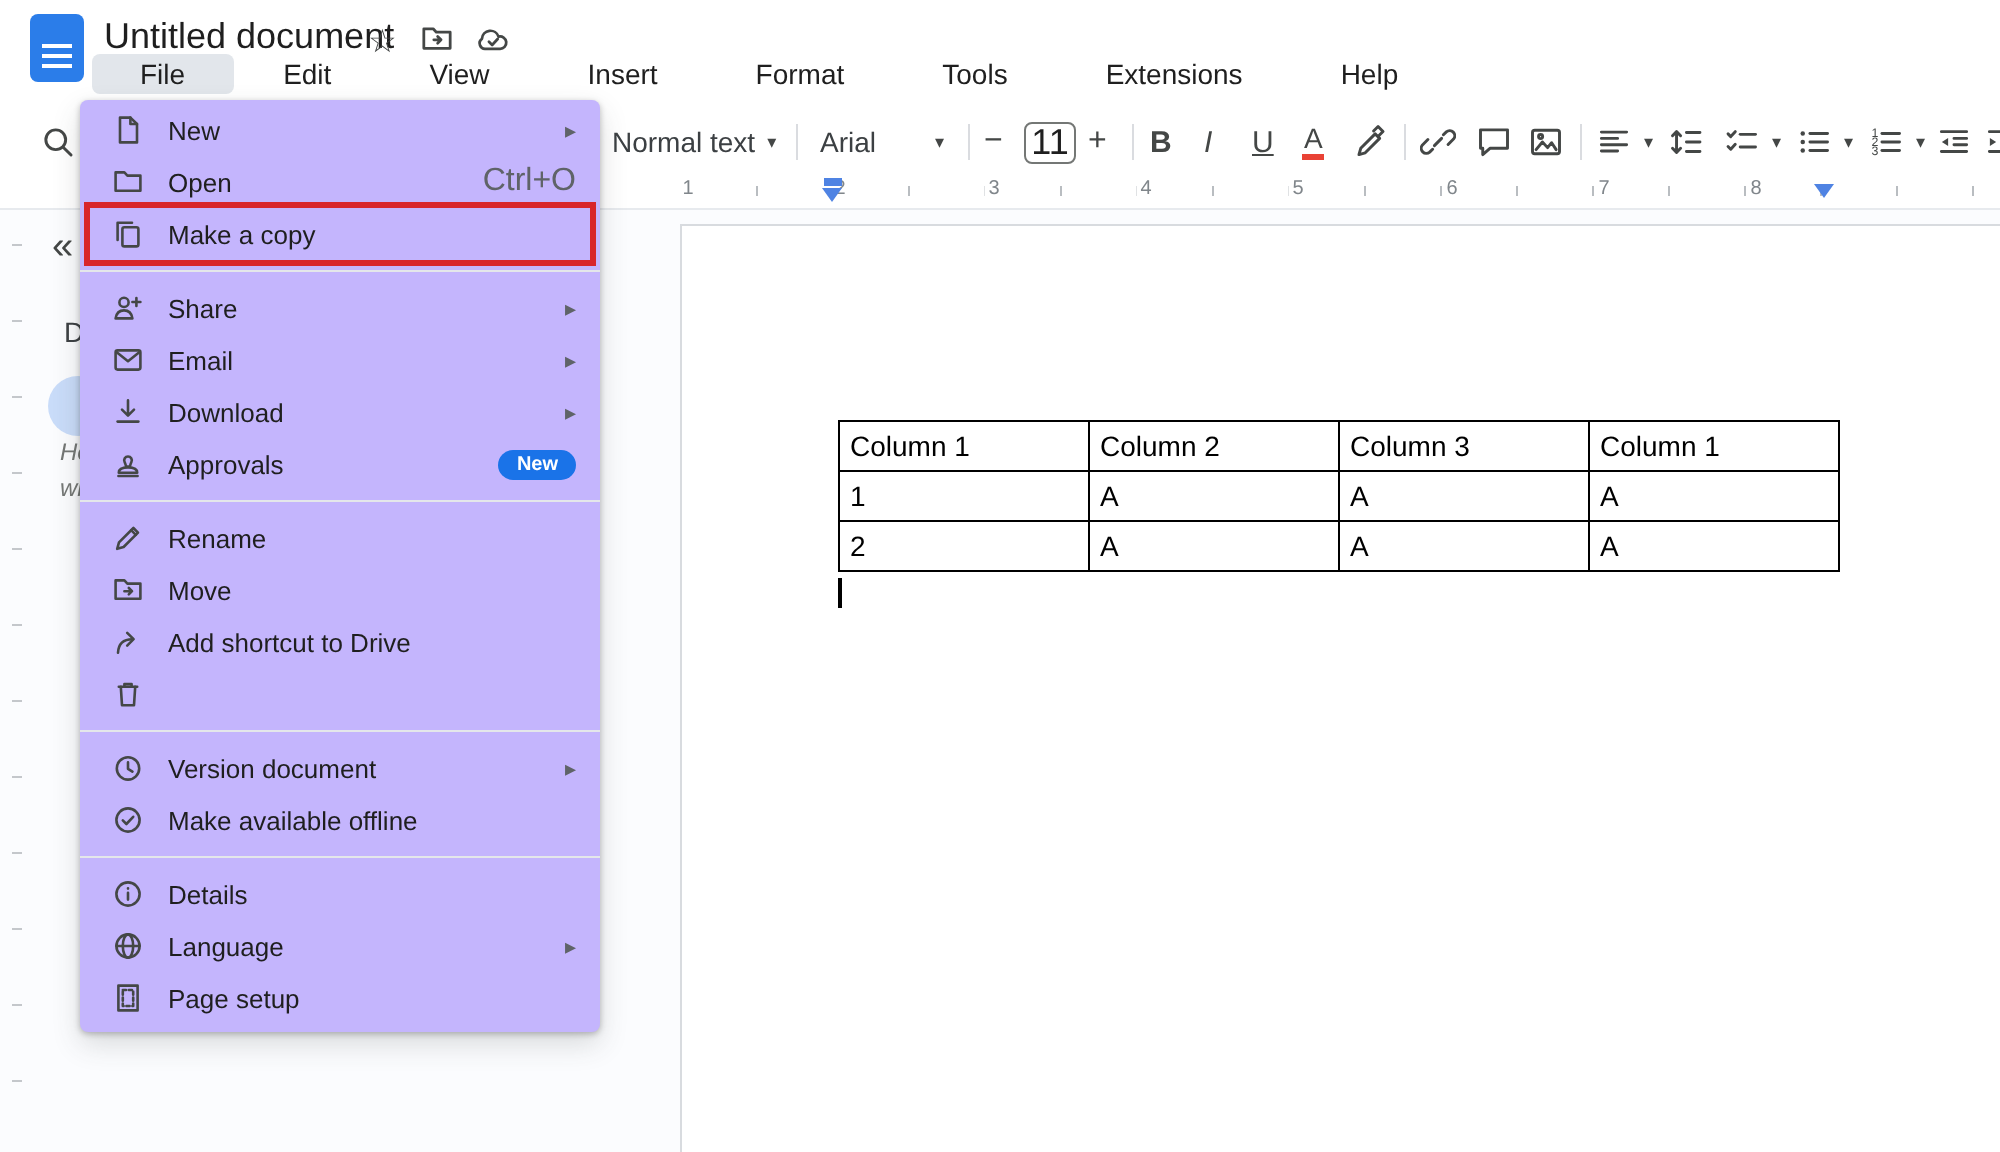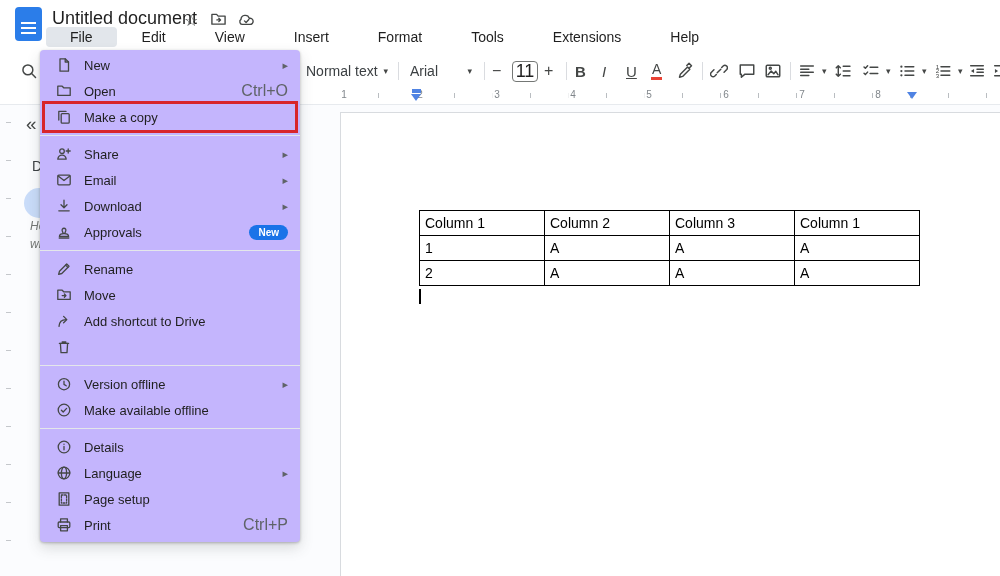--- a/index.html
+++ b/index.html
@@ -384,21 +384,21 @@
 
   <div class="menu-sep"></div>
 
   <div class="menu-item">
     <span class="mi-icon">
         <svg class="ic" width="16" height="16" viewBox="0 0 16 16">
           <circle cx="8" cy="8.2" r="5.6"></circle>
           <path d="M8 5.2v3.2l2.2 1.4"></path>
         </svg>
       </span>
-    <span class="mi-label">Version offline</span>
+    <span class="mi-label">Version document</span>
     <span class="mi-arrow">▸</span>
   </div>
   <div class="menu-item">
     <span class="mi-icon">
         <svg class="ic" width="16" height="16" viewBox="0 0 16 16">
           <circle cx="8" cy="8" r="5.8"></circle>
           <path d="M5.4 8.2l1.8 1.8 3.4-3.6"></path>
         </svg>
       </span>
     <span class="mi-label">Make available offline</span>
@@ -428,24 +428,13 @@
   </div>
   <div class="menu-item">
     <span class="mi-icon">
         <svg class="ic" width="16" height="16" viewBox="0 0 16 16">
           <rect x="3.2" y="1.8" width="9.6" height="12.4"></rect>
           <rect x="5.4" y="4" width="5.2" height="8" stroke-dasharray="1.6 1.4"></rect>
         </svg>
       </span>
     <span class="mi-label">Page setup</span>
   </div>
-  <div class="menu-item">
-    <span class="mi-icon">
-        <svg class="ic" width="16" height="16" viewBox="0 0 16 16">
-          <path d="M4.6 5V1.8h6.8V5"></path>
-          <rect x="2.2" y="5" width="11.6" height="5.6" rx="1"></rect>
-          <rect x="4.6" y="8.6" width="6.8" height="5.2"></rect>
-        </svg>
-      </span>
-    <span class="mi-label">Print</span>
-    <span class="mi-shortcut">Ctrl+P</span>
-  </div>
 </div>
 
 </body></html>

